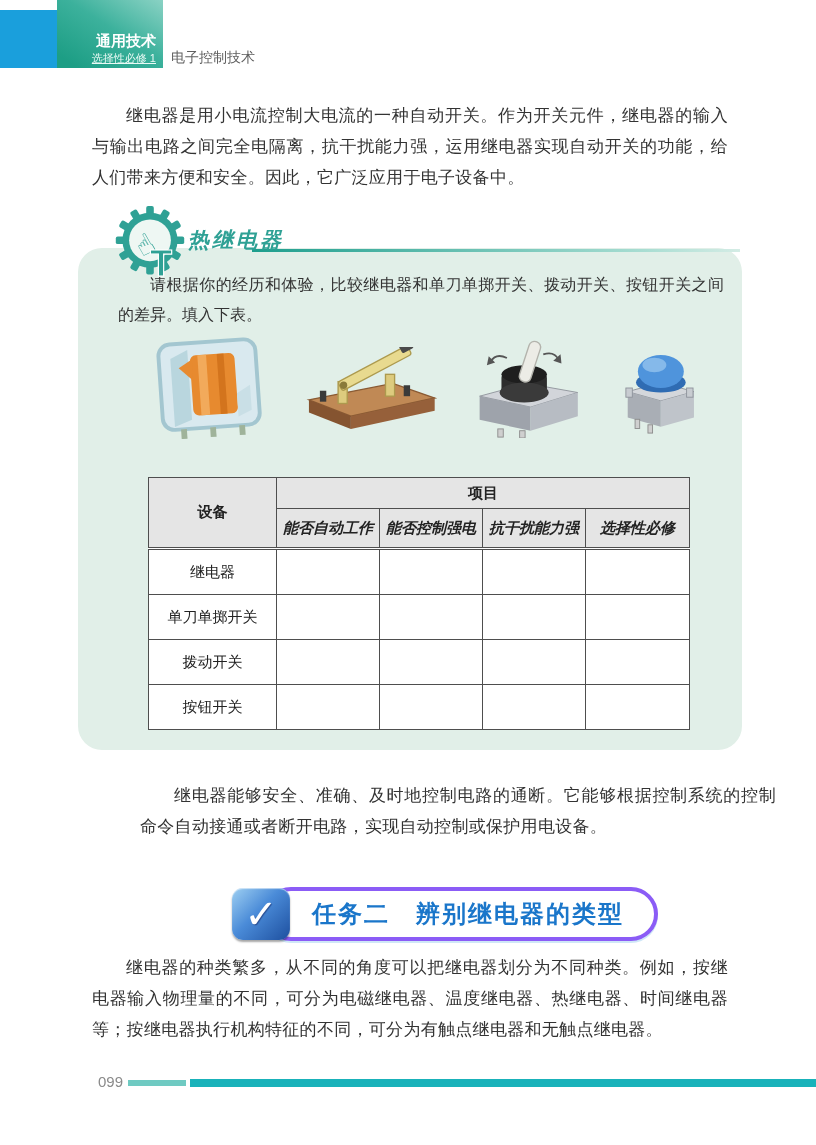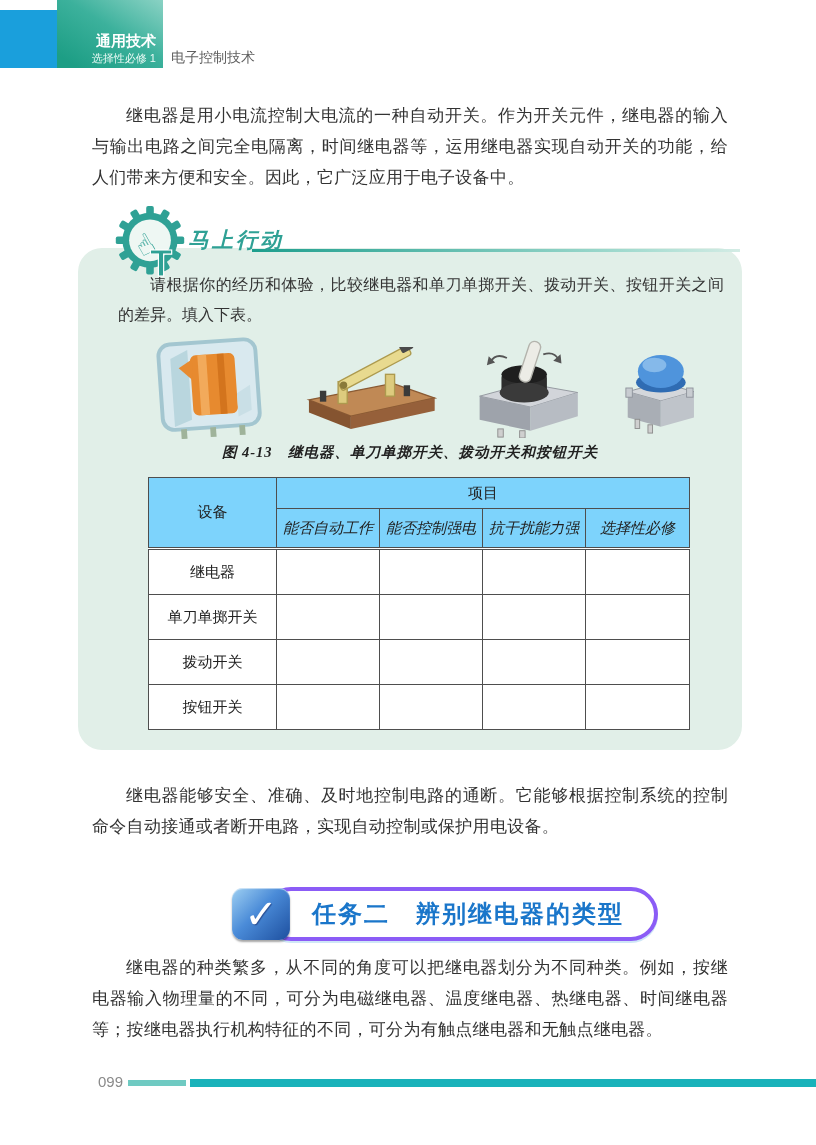--- a/index.html
+++ b/index.html
@@ -6,29 +6,29 @@
   .page{position:relative;width:816px;height:1145px;background:#ffffff;overflow:hidden;
         font-family:"Liberation Serif","DejaVu Serif",serif;color:#2e2e2e;padding-left:14px;}
 
   
   .hdr-blue{position:absolute;left:0;top:10px;width:57px;height:58px;background:#1a9fdc;}
   .hdr-teal{position:absolute;left:57px;top:0;width:106px;height:68px;
             background:linear-gradient(to top right,#1d9e85 10%,#3cb19c 55%,#8ad2c4 100%);}
   .hdr-course{position:absolute;right:7px;bottom:17px;color:#ffffff;font-weight:bold;
               font-size:15px;font-family:"Liberation Sans",sans-serif;white-space:nowrap;}
   .hdr-volume{position:absolute;right:7px;bottom:2px;color:#eafaf5;font-size:11px;
-              font-family:"Liberation Sans",sans-serif;white-space:nowrap;}
+              font-family:"Liberation Sans",sans-serif;white-space:nowrap;text-decoration:underline;}
   .hdr-subject{position:absolute;left:171px;top:49px;color:#5f5f5f;font-size:14px;
                font-family:Liberation Sans, sans-serif;}
 
   
   .para{position:absolute;left:92px;width:636px;font-size:17px;line-height:31px;
         text-align:justify;text-indent:2em;letter-spacing:0.3px;color:#333;}
   .para1{top:100px;}
-  .para2{top:780px;}
+  .para2{top:780px;margin-left:48px;}
   .para3{top:952px;}
 
   
   .act-box{position:absolute;left:78px;top:248px;width:664px;height:502px;
            background:#e1efe8;border-radius:24px;}
   .act-icon{position:absolute;left:112px;top:206px;width:76px;height:80px;z-index:3;}
   .act-title{position:absolute;left:188px;top:226px;z-index:3;color:#2fa195;
              font-family:"Liberation Sans",sans-serif;font-weight:bold;font-style:italic;
              font-size:21px;letter-spacing:3px;}
   .act-underline{position:absolute;left:252px;top:249px;width:488px;height:3px;z-index:2;
@@ -42,21 +42,21 @@
 
   .fig-caption{position:absolute;left:78px;top:443px;width:664px;text-align:center;
            font-size:14.5px;font-weight:bold;font-style:italic;color:#222;letter-spacing:1px;}
 
   
   .tbl-wrap{position:absolute;left:148px;top:477px;}
   table.cmp{border-collapse:collapse;table-layout:fixed;background:#ffffff;
             font-size:15px;color:#222;}
   table.cmp th,table.cmp td{border:1.5px solid #4e4e4e;text-align:center;vertical-align:middle;
             padding:0;overflow:hidden;}
-  table.cmp th{background:#7dd3fc;font-weight:normal;}
+  table.cmp th{background:#e5e5e5;font-weight:bold;}
   .th-group{height:30px;}
   .th-sub{height:38px;font-style:italic;}
   .th-sub2{border-bottom:3px double #4e4e4e !important;}
   td.dev{height:44px;}
   .c-dev{width:128px;} .c-a{width:103px;} .c-b{width:103px;} .c-c{width:103px;} .c-d{width:104px;}
 
   
   .task{position:absolute;left:232px;top:886px;height:56px;display:flex;align-items:center;z-index:2;}
   .task-check{width:58px;height:52px;border-radius:11px;z-index:3;
        background:linear-gradient(135deg,#9fd0f2 0%,#4a8bd8 45%,#1d4f9f 100%);
@@ -81,21 +81,21 @@
 
 <div class="page">
 
   <div class="hdr-blue"></div>
   <div class="hdr-teal">
     <div class="hdr-course">通用技术</div>
     <div class="hdr-volume">选择性必修 1</div>
   </div>
   <div class="hdr-subject">电子控制技术</div>
 
-  <div class="para para1">继电器是用小电流控制大电流的一种自动开关。作为开关元件，继电器的输入与输出电路之间完全电隔离，时间继电器等，运用继电器实现自动开关的功能，给人们带来方便和安全。因此，它广泛应用于电子设备中。</div>
+  <div class="para para1">继电器是用小电流控制大电流的一种自动开关。作为开关元件，继电器的输入与输出电路之间完全电隔离，抗干扰能力强，运用继电器实现自动开关的功能，给人们带来方便和安全。因此，它广泛应用于电子设备中。</div>
 
   <div class="act-box"></div>
 
   <svg class="act-icon" viewBox="0 0 80 84">
     <g fill="#2fa195">
       <g>
         <rect x="36" y="0" width="8" height="12" rx="2"></rect>
         <rect x="36" y="0" width="8" height="12" rx="2" transform="rotate(30 40 36)"></rect>
         <rect x="36" y="0" width="8" height="12" rx="2" transform="rotate(60 40 36)"></rect>
         <rect x="36" y="0" width="8" height="12" rx="2" transform="rotate(90 40 36)"></rect>
@@ -108,21 +108,21 @@
         <rect x="36" y="0" width="8" height="12" rx="2" transform="rotate(300 40 36)"></rect>
         <rect x="36" y="0" width="8" height="12" rx="2" transform="rotate(330 40 36)"></rect>
       </g>
       <circle cx="40" cy="36" r="29"></circle>
     </g>
     <circle cx="40" cy="36" r="22" fill="#eef7f3"></circle>
     <text x="24" y="48" font-size="30" fill="#2fa195" font-family="DejaVu Sans, sans-serif" transform="rotate(-30 40 36)">☝</text>
     <text x="40" y="74" font-size="38" font-weight="bold" fill="#2fa195" stroke="#ffffff" stroke-width="1.2" font-family="Liberation Sans, sans-serif">T</text>
   </svg>
 
-  <div class="act-title">马上行动</div>
+  <div class="act-title">热继电器</div>
   <div class="act-underline"></div>
   <div class="act-prompt">请根据你的经历和体验，比较继电器和单刀单掷开关、拨动开关、按钮开关之间的差异。填入下表。</div>
 
   <div class="img-row">
 
     <svg width="128" height="102" viewBox="0 0 130 105">
       <g transform="rotate(-4 60 50)">
         <rect x="10" y="5" width="100" height="88" rx="12" fill="#d9e9ef" stroke="#a3c6d0" stroke-width="4"></rect>
         <polygon points="22,20 40,12 40,84 22,90" fill="#b9d6de"></polygon>
         <rect x="42" y="18" width="46" height="62" rx="6" fill="#e78a2f"></rect>
@@ -176,21 +176,20 @@
       <rect x="14" y="50" width="7" height="10" fill="#c8ccd1" stroke="#8e939b" stroke-width="1"></rect>
       <rect x="80" y="50" width="7" height="10" fill="#c8ccd1" stroke="#8e939b" stroke-width="1"></rect>
       <ellipse cx="52" cy="44" rx="27" ry="11" fill="#2f6cb3"></ellipse>
       <ellipse cx="52" cy="32" rx="25" ry="18" fill="#4f94dc"></ellipse>
       <ellipse cx="45" cy="25" rx="13" ry="8" fill="#8ec0ec" opacity="0.85"></ellipse>
       <rect x="24" y="84" width="5" height="10" fill="#cfcfcf" stroke="#8c8c8c" stroke-width="1"></rect>
       <rect x="38" y="90" width="5" height="9" fill="#cfcfcf" stroke="#8c8c8c" stroke-width="1"></rect>
     </svg>
   </div>
 
-  <div class="fig-caption">图 4-13　继电器、单刀单掷开关、拨动开关和按钮开关</div>
 
   <div class="tbl-wrap">
     <table class="cmp">
       <colgroup>
         <col class="c-dev">
           <col class="c-a">
           <col class="c-b">
           <col class="c-c">
           <col class="c-d">
       </colgroup>

